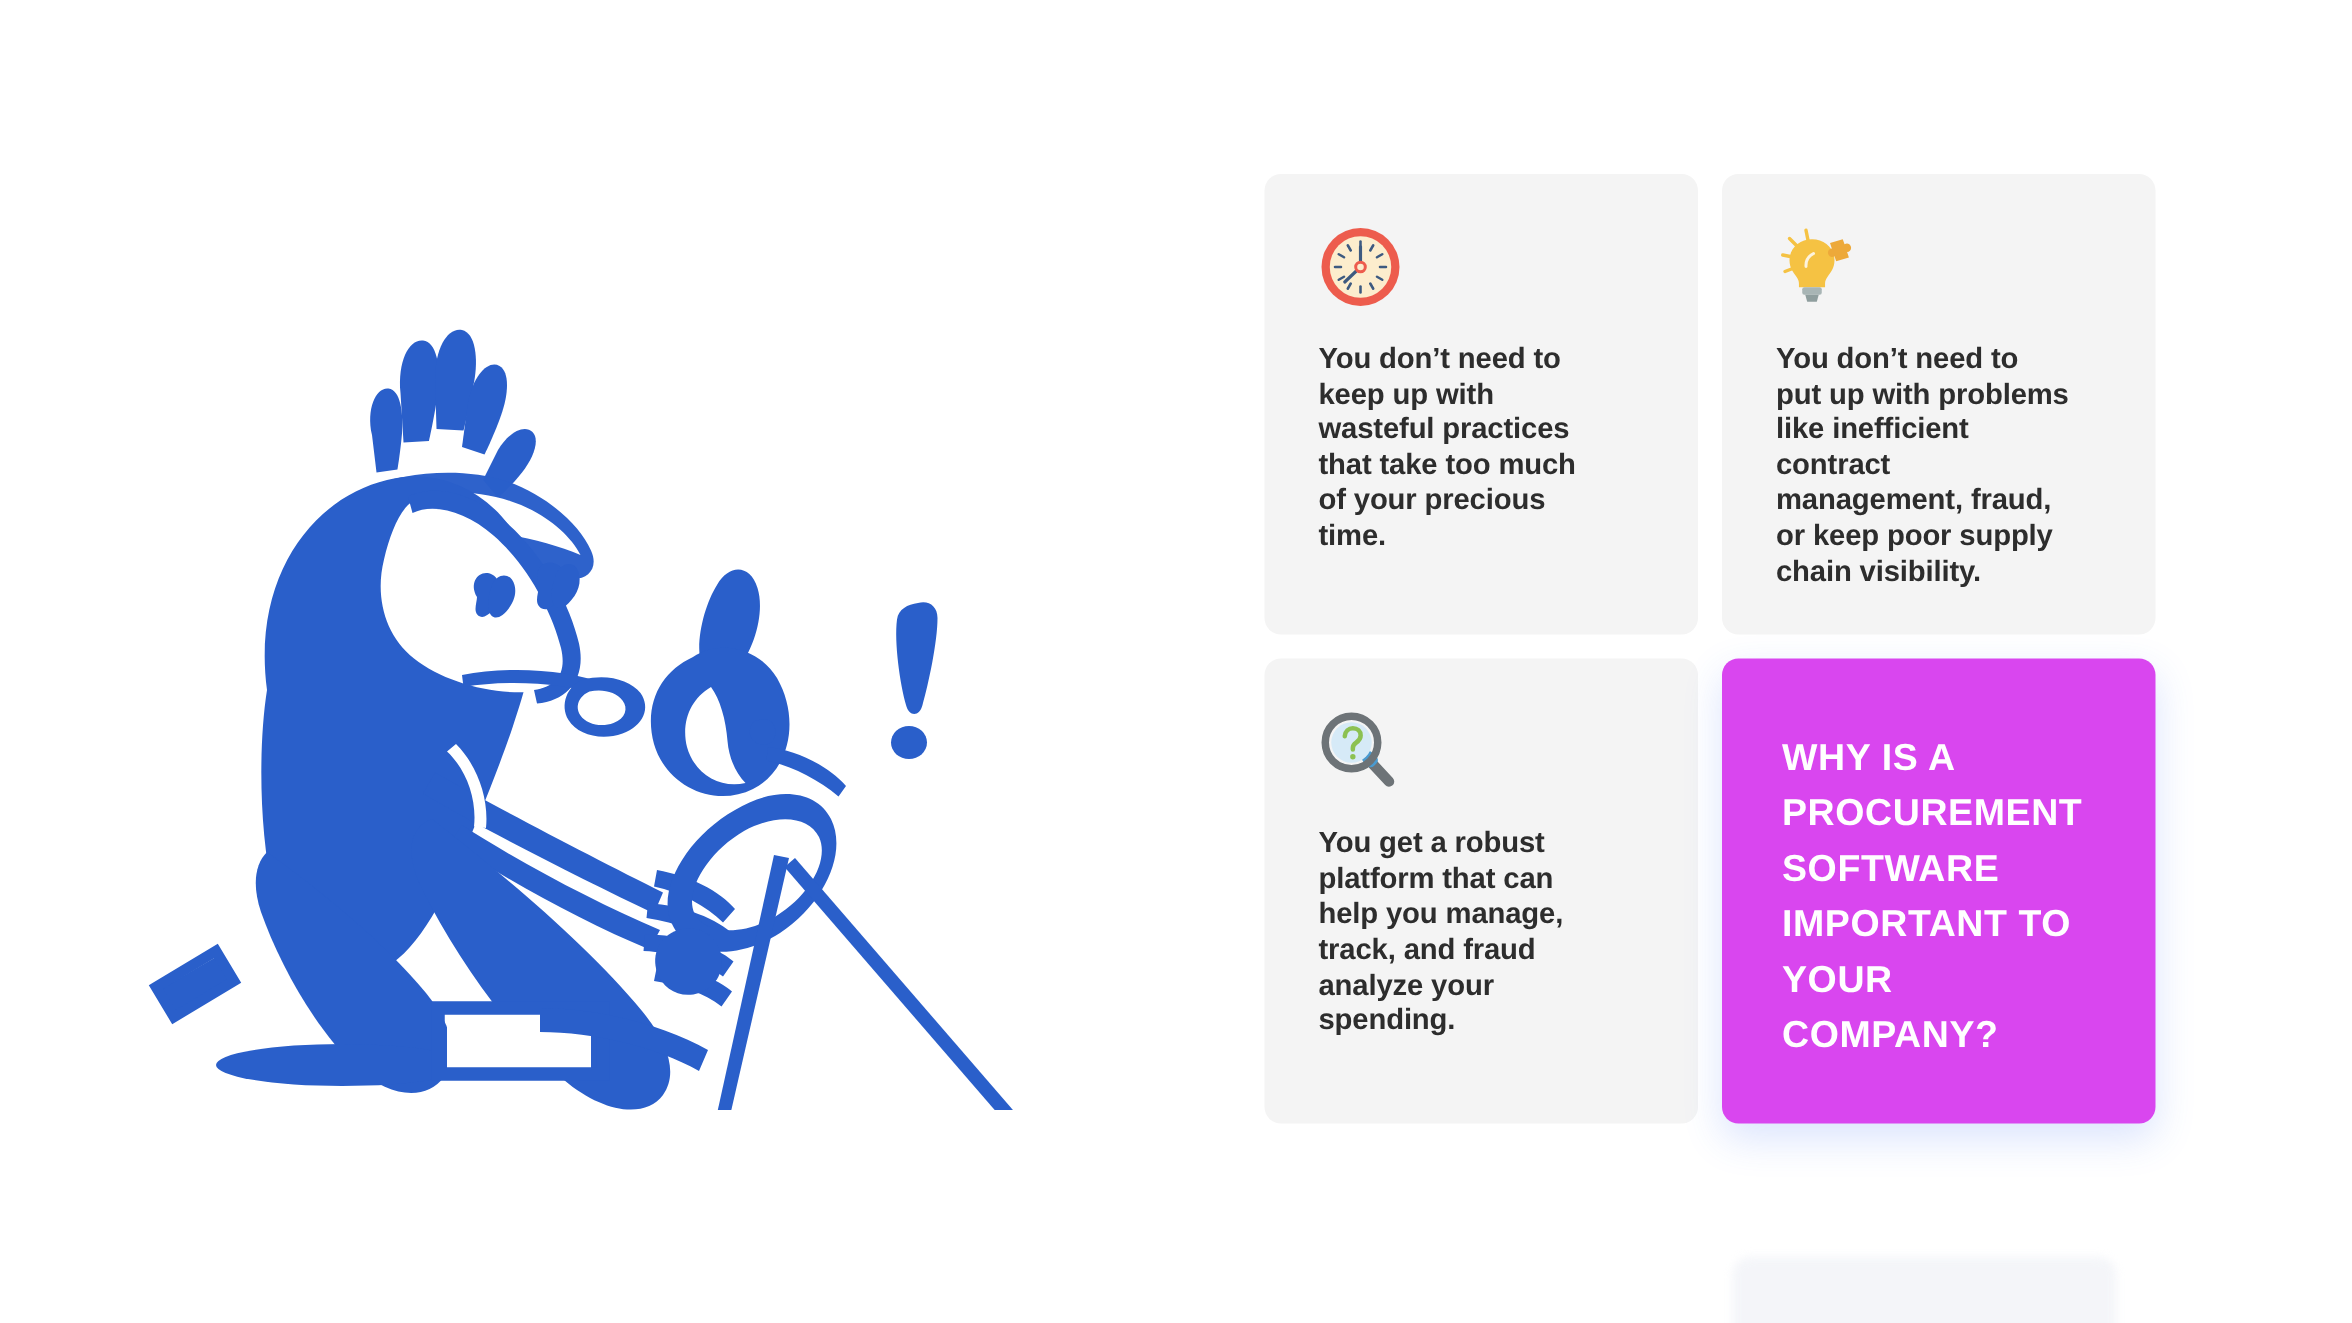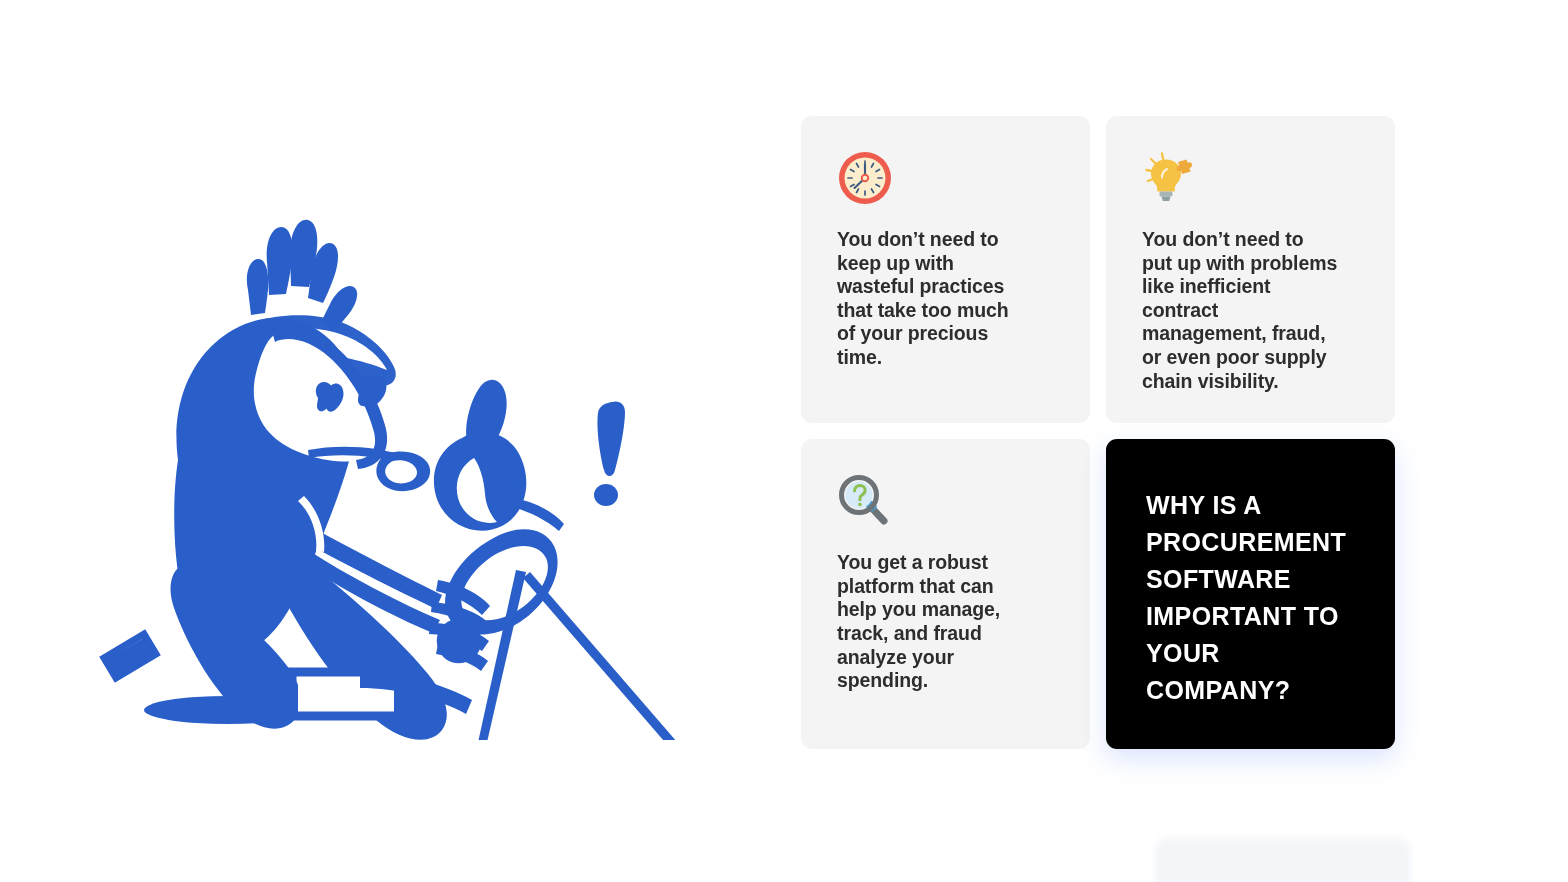--- a/index.html
+++ b/index.html
@@ -24,41 +24,41 @@
     left: 60px;
     top: 120px;
     width: 740px;
     height: 620px;
   }
   .illustration-wrap svg { display: block; width: 100%; height: 100%; }
 
   
   .cards {
     position: absolute;
-    left: 801px;
+    left: 843px;
     top: 116px;
     width: 634px;
     display: grid;
     grid-template-columns: 289px 289px;
     grid-column-gap: 56px;
     grid-row-gap: 52px;
     gap: 16px;
   }
 
   .card {
     border-radius: 11px;
     padding: 34px 34px 30px 36px;
     position: relative;
   }
   .card.gray {
     background: #f4f4f4;
     min-height: 293px;
   }
   .card.accent {
-    background: #000000;
+    background: #d946ef;
     min-height: 293px;
     padding: 48px 36px 40px 40px;
     box-shadow: 0 10px 26px rgba(58,105,242,0.18);
   }
 
   .card-icon {
     width: 56px;
     height: 56px;
     margin-bottom: 22px;
     display: block;
@@ -230,21 +230,21 @@
             <line x1="20" y1="3.5" x2="21.5" y2="11"></line>
             <line x1="6" y1="31" x2="12.5" y2="28.5"></line>
           </g>
           <path d="M24 9.5 c8.5 0 15 6.2 15 14 c0 5.2 -2.6 8.2 -4.4 10.6 c-1.3 1.8 -1.9 3.2 -1.9 5 l0 2.4 l-17.4 0 l0 -2.4 c0 -1.8 -0.6 -3.2 -1.9 -5 C11.6 31.7 9 28.7 9 23.5 c0 -7.8 6.5 -14 15 -14 z" fill="#f5c243"></path>
           <rect x="17.5" y="41.5" width="13" height="5" rx="1.4" fill="#a8b5b5"></rect>
           <path d="M19.5 46.5 l9 0 l-1.3 4.6 l-6.4 0 z" fill="#8f9e9e"></path>
           <path d="M36 12 l8.5 -2.5 l1.2 3.4 c1.6 -1.1 3.6 -0.4 4.2 1.4 c0.6 1.9 -0.6 3.6 -2.5 3.7 l1.2 3.6 l-8.5 2.5 l-1.1 -3.3 c-1.7 1 -3.6 0.3 -4.2 -1.5 c-0.6 -1.8 0.5 -3.5 2.4 -3.7 z" fill="#eda93a"></path>
           <path d="M25 19 c-3.5 1.8 -5.2 5.2 -5 8.6" fill="none" stroke="#fdf3dc" stroke-width="2" stroke-linecap="round"></path>
         </svg>
       </span>
-      <p class="card-text">You don’t need to put up with problems like inefficient contract management, fraud, or even poor supply chain visibility.</p>
+      <p class="card-text">You don’t need to put up with problems like inefficient contract management, fraud, or keep poor supply chain visibility.</p>
     </div>
 
     <div class="card gray">
       <span class="card-icon">
         <svg viewBox="0 0 56 56" xmlns="http://www.w3.org/2000/svg">
           <line x1="33" y1="33" x2="47" y2="48" stroke="#6d7377" stroke-width="7" stroke-linecap="round"></line>
           <rect x="29.5" y="29" width="10" height="8.5" rx="3" transform="rotate(45 34.5 33)" fill="#4a9bd1"></rect>
           <circle cx="22" cy="22" r="17.5" fill="none" stroke="#6d7377" stroke-width="5"></circle>
           <circle cx="22" cy="22" r="13.5" fill="#d6eaf7"></circle>
           <path d="M17.5 17.8 c0.3 -3.3 2.6 -5.3 5.4 -5.3 c3 0 5.2 2 5.2 4.8 c0 2.4 -1.3 3.6 -3 4.8 c-1.6 1.1 -2.2 1.9 -2.2 3.5 l0 1.1" fill="none" stroke="#8cc152" stroke-width="3" stroke-linecap="round"></path>

